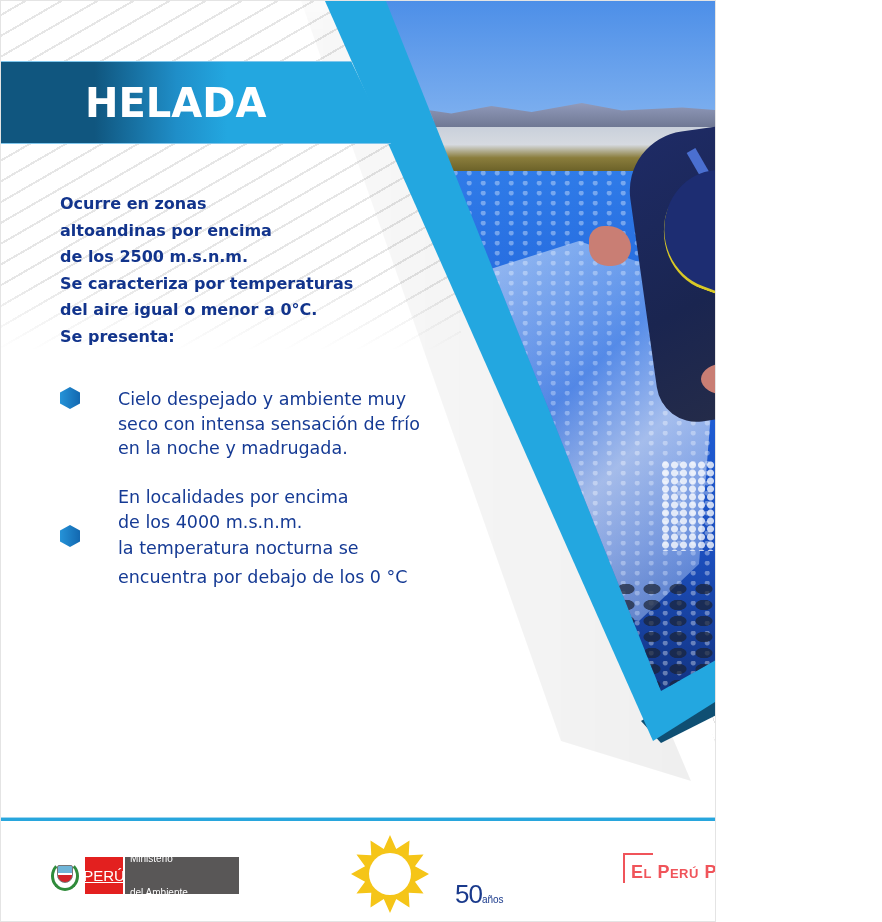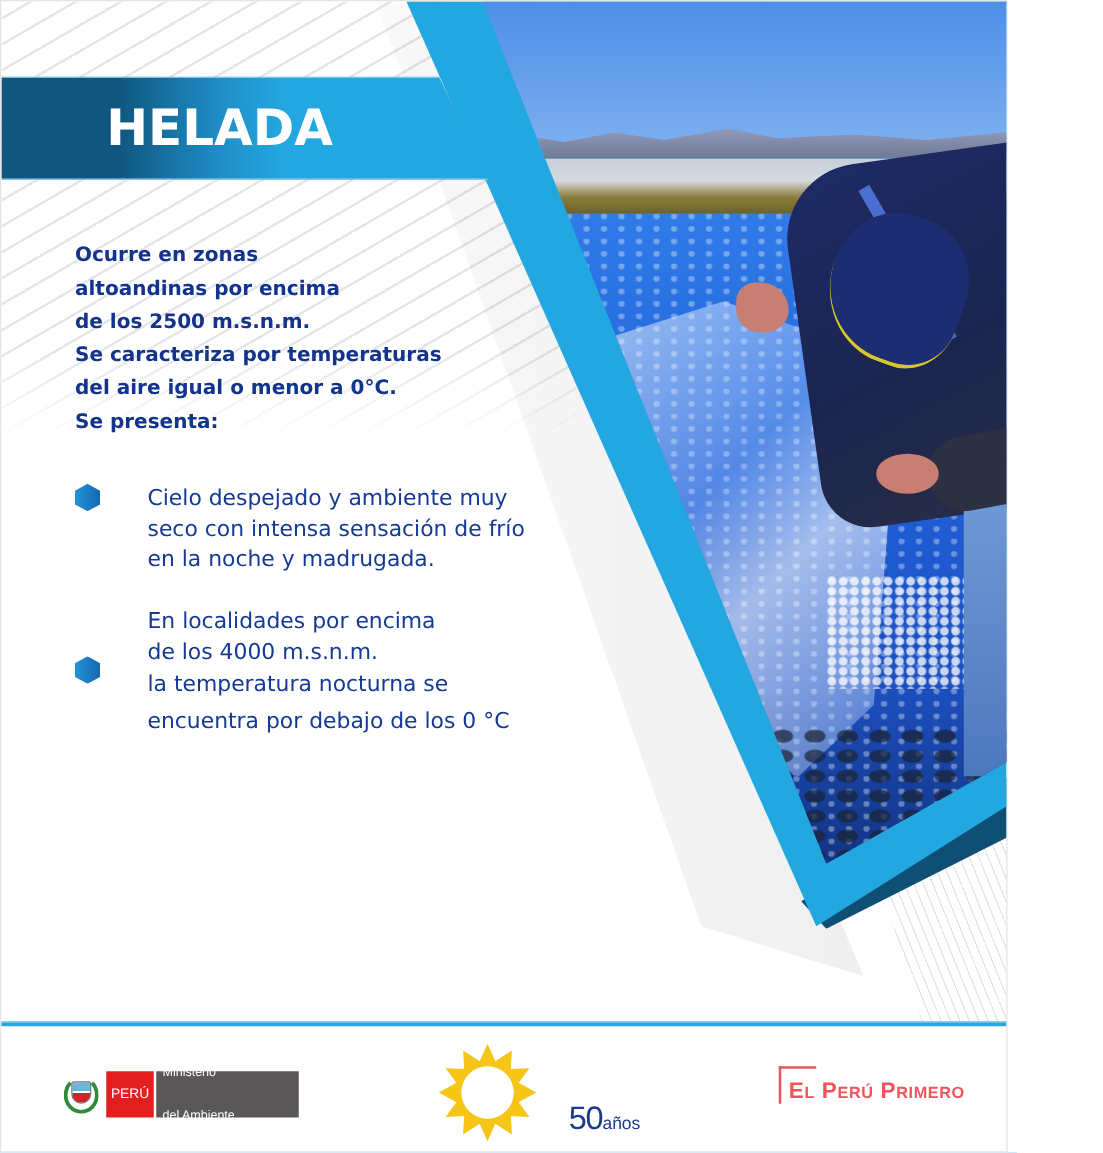--- a/index.html
+++ b/index.html
@@ -1,20 +1,20 @@
 <!DOCTYPE html>
 <html><head>
 <meta charset="utf-8">
 <style>
   * { box-sizing: border-box; margin: 0; padding: 0; }
   html, body { width: 882px; height: 922px; background: #ffffff; overflow: hidden; }
   body { font-family: "DejaVu Sans", "Liberation Sans", sans-serif; position: relative; }
 
   .page {
-    position: absolute; left: 0; top: 0; width: 806px; height: 922px;
+    position: absolute; left: 0; top: 0; width: 716px; height: 922px;
     background: #ffffff;
     border: 1px solid #e4e4e4;
     overflow: hidden;
   }
 
   
   .stripes-tl {
     position: absolute; left: 0; top: 0; width: 460px; height: 350px;
     background: repeating-linear-gradient(-30deg, transparent 0 16px, #e6e6e6 16px 18px);
     -webkit-mask-image: linear-gradient(180deg, #000 0%, #000 80%, transparent 100%);
@@ -186,21 +186,21 @@
     border: 3px solid #2f8b3a; border-top-color: transparent;
   }
   .minam .shield .crest {
     position: absolute; left: 6px; top: 6px; width: 16px; height: 18px;
     background: linear-gradient(180deg, #6fb5d8 0 45%, #fff 45% 55%, #d1232a 55% 100%);
     border-radius: 2px 2px 8px 8px; border: 1px solid #777;
   }
   .minam .peru {
     background: #e3201f; color: #fff; height: 37px; width: 38px;
     display: flex; align-items: center; justify-content: center;
-    font-size: 11px; font-family: "Liberation Sans", sans-serif;
+    font-size: 15px; font-family: "Liberation Sans", sans-serif; text-decoration: underline;
   }
   .minam .ministry {
     background: #595757; color: #fff; height: 37px; width: 114px; margin-left: 2px;
     padding-left: 5px; font-size: 10px; line-height: 11px; font-family: "Liberation Sans", sans-serif;
     display: flex; flex-direction: column; justify-content: center; gap: 23px;
   }
 
   .senamhi {
     position: absolute; left: 348px; top: 14px; width: 170px; height: 80px;
   }
@@ -215,21 +215,21 @@
   .senamhi .name {
     position: absolute; left: 25px; top: 16px;
     font-family: "DejaVu Sans", sans-serif; font-weight: bold; font-style: italic;
     font-size: 27px; color: #1a3a8c; letter-spacing: -0.5px;
   }
   .senamhi .anniv {
     position: absolute; left: 106px; top: 44px; color: #1a3a8c;
     font-family: "Liberation Sans", sans-serif;
   }
   .senamhi .anniv .num { font-size: 26px; letter-spacing: -1px; }
-  .senamhi .anniv .word { font-size: 14px; }
+  .senamhi .anniv .word { font-size: 10px; }
 
   .epp {
     position: absolute; left: 622px; top: 32px; width: 212px; height: 42px;
   }
   .epp .bracket-tl {
     position: absolute; left: 0; top: 0; width: 30px; height: 30px;
     border-left: 2px solid #f0545a; border-top: 2px solid #f0545a;
   }
   .epp .bracket-br {
     position: absolute; right: 0; bottom: 0; width: 30px; height: 30px;

